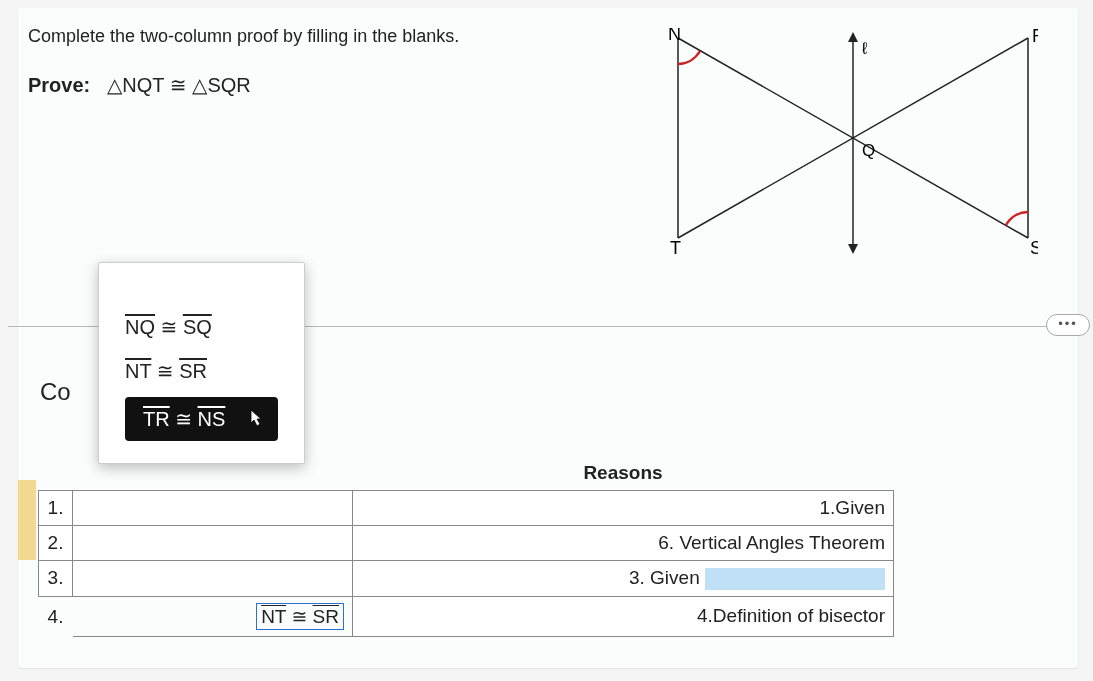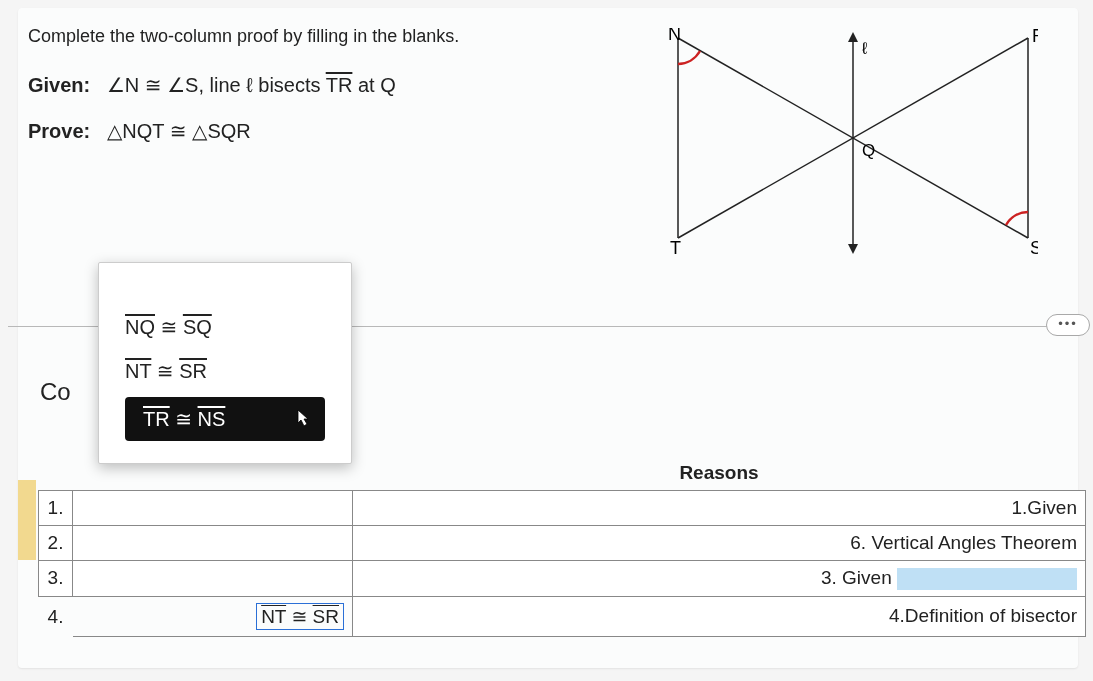--- a/index.html
+++ b/index.html
@@ -74,21 +74,21 @@
   .co-label {
     position: absolute;
     left: 22px;
     top: 0px;
     font-size: 24px;
   }
   .table {
     position: absolute;
     left: 20px;
     top: 80px;
-    width: 1048px;
+    width: 856px;
     border-collapse: collapse;
     font-size: 19px;
   }
   .table th {
     font-weight: 700;
     padding: 4px 6px 6px 6px;
     border-bottom: 1px solid #888;
     text-align: center;
   }
   .table td {
@@ -108,21 +108,21 @@
     width: 18px;
     height: 80px;
     background: #f2d98f;
   }
 
   
   .dropdown {
     position: absolute;
     left: 80px;
     top: 254px;
-    width: 254px;
+    width: 207px;
     background: #fff;
     border: 1px solid #ccc;
     box-shadow: 0 4px 14px rgba(0,0,0,0.25);
     border-radius: 2px;
     padding: 42px 0 18px 0;
     z-index: 50;
   }
   .dropdown .opt {
     padding: 10px 0 10px 26px;
     font-size: 20px;
@@ -159,25 +159,20 @@
     vertical-align: middle;
   }
 </style>
 </head>
 <body>
 
 <div class="page">
 
   <div class="prompt">Complete the two-column proof by filling in the blanks.</div>
 
-  <div class="given">
-    <span class="bold">Given:</span>
-    &nbsp;
-    <span>∠N ≅ ∠S, line ℓ bisects </span><span class="ovr">TR</span><span> at Q</span>
-  </div>
 
   <div class="prove">
     <span class="bold">Prove:</span>
     &nbsp;
     <span>△NQT ≅ △SQR</span>
   </div>
 
   <svg class="diagram" viewBox="0 0 390 240">
 
     <line x1="205" y1="8" x2="205" y2="222" stroke="#222" stroke-width="1.5"></line>

